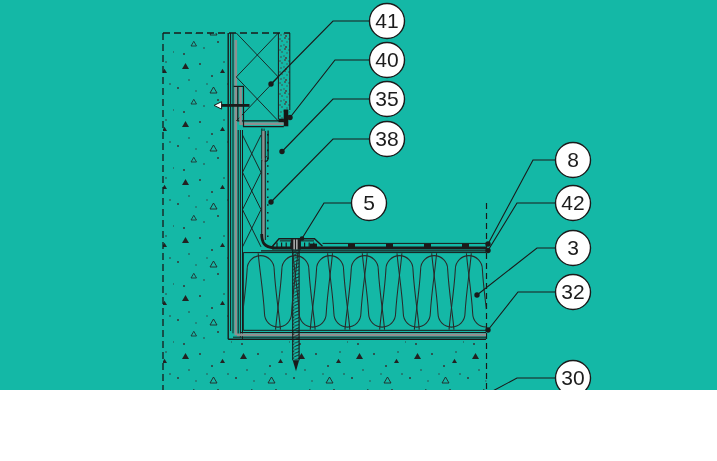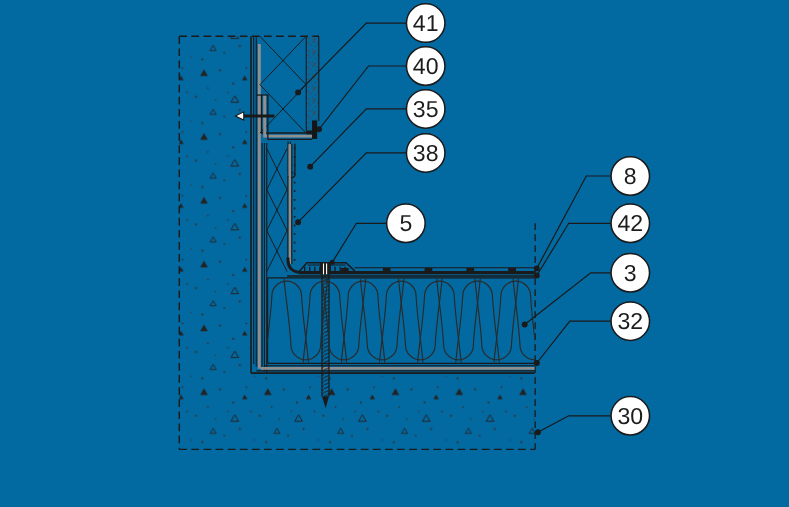--- a/index.html
+++ b/index.html
@@ -1,16 +1,16 @@
 <!DOCTYPE html>
 <html><head>
 <meta charset="utf-8">
 <style>
   html,body{margin:0;padding:0;background:#fff;}
-  .stage{width:717px;height:461px;position:relative;background:#0369a1;overflow:hidden;
+  .stage{width:717px;height:390px;position:relative;background:#14b8a6;overflow:hidden;
          font-family:"Liberation Sans", sans-serif;}
   svg text{font-family:"Liberation Sans", sans-serif;}
 </style>
 </head>
 <body>
 
 <div class="stage">
 <svg width="717" height="461" viewBox="0 0 717 461">
   <defs>
     <pattern id="concrete" width="58" height="58" patternUnits="userSpaceOnUse">

